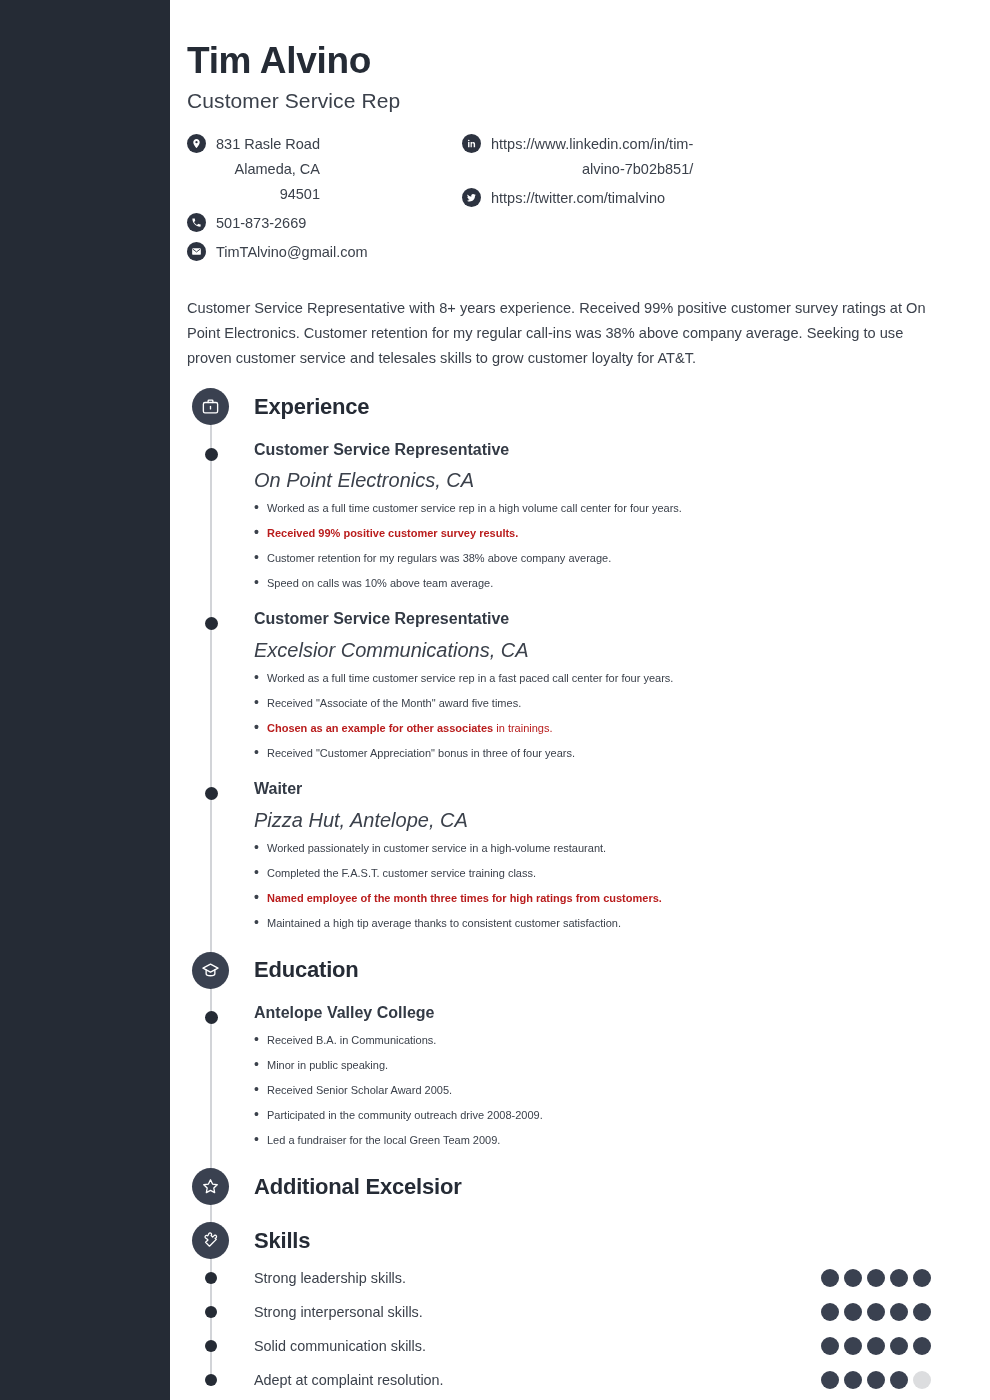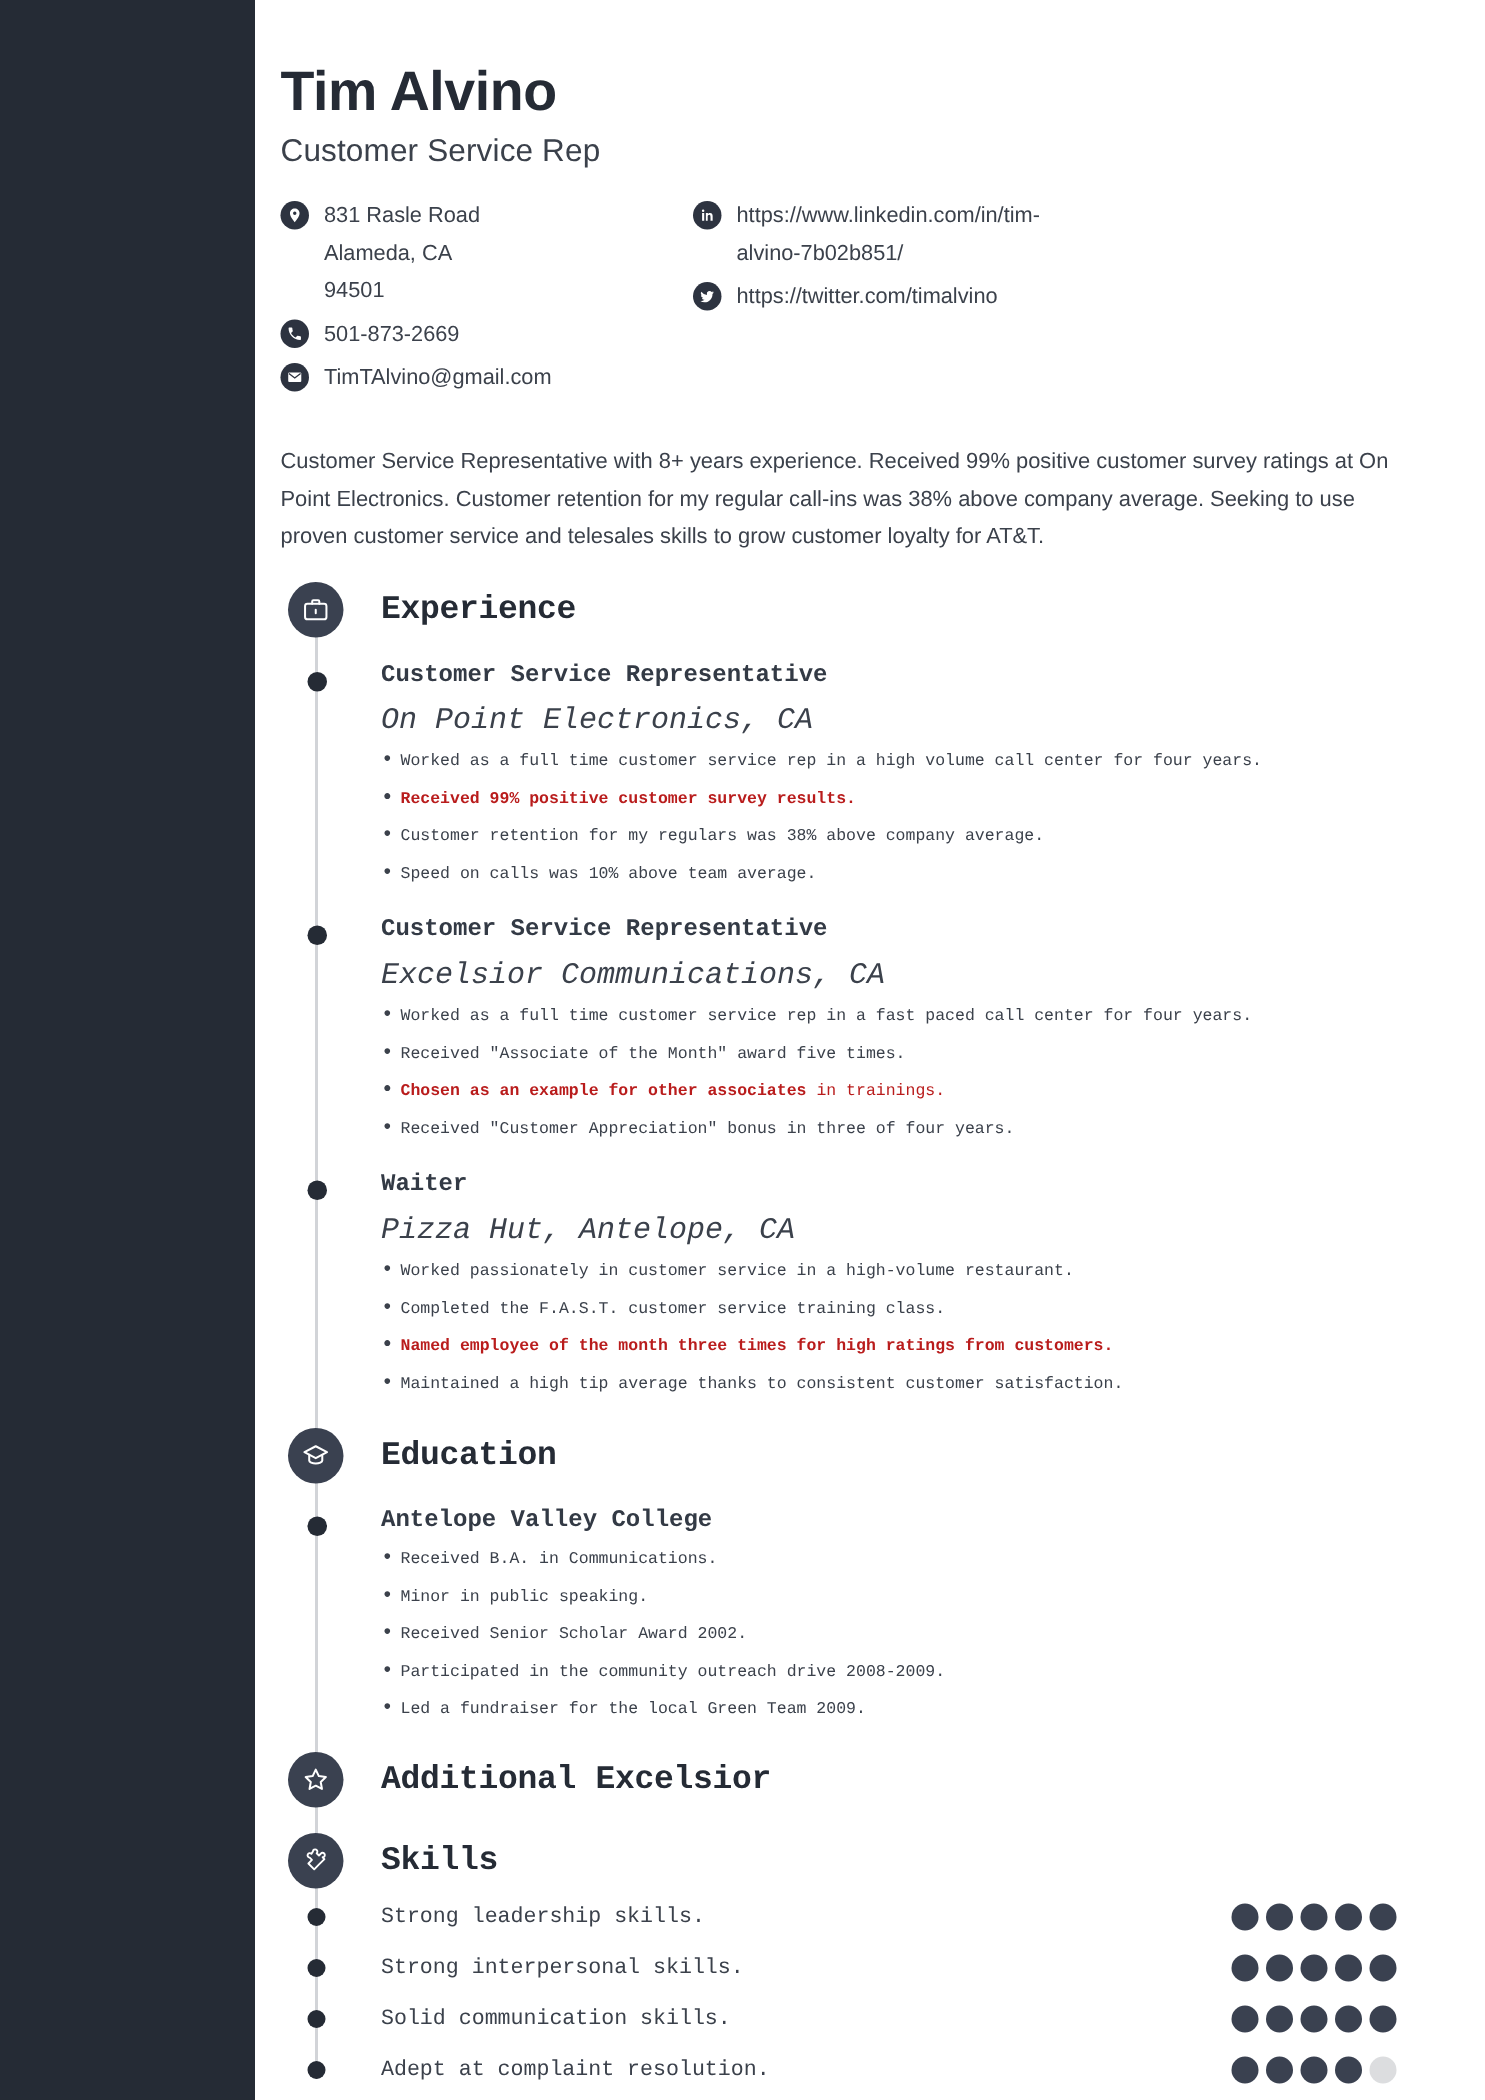--- a/index.html
+++ b/index.html
@@ -53,20 +53,21 @@
     margin-top: 19px;
   }
   .contact-col { flex: 0 0 auto; }
   .contact-col.left  { width: 275px; }
   .contact-col.right { width: 400px; }
 
   .contact-row {
     display: flex;
     align-items: flex-start;
     margin-bottom: 4px;
+    text-align: right;
   }
   .c-icon {
     width: 19px; height: 19px;
     border-radius: 50%;
     background: #2d3340;
     flex: 0 0 19px;
     margin-top: 2px;
     margin-right: 10px;
     display: flex;
     align-items: center;
@@ -86,21 +87,20 @@
     line-height: 25px;
     color: #3b414b;
     margin-top: 27px;
     width: 762px;
   }
 
   
   .timeline {
     position: relative;
     margin-top: 16px;
-    font-family: Liberation Mono, monospace;
   }
   .tl-line {
     position: absolute;
     left: 23px;
     top: 10px;
     bottom: 0;
     width: 2px;
     background: #d2d4d8;
   }
 
@@ -359,21 +359,21 @@
       </span>
       <span class="sec-title">Education</span>
     </div>
     <div id="education-entries">
         <div class="entry">
           <span class="entry-dot"></span>
           <div class="entry-title">Antelope Valley College</div>
           <ul class="bullets">
             <li>Received B.A. in Communications.</li>
             <li>Minor in public speaking.</li>
-            <li>Received Senior Scholar Award 2002.</li>
+            <li>Received Senior Scholar Award 2005.</li>
             <li>Participated in the community outreach drive 2008-2009.</li>
             <li>Led a fundraiser for the local Green Team 2009.</li>
           </ul>
         </div>
       </div>
 
     <div class="sec-head">
       <span class="sec-badge">
         <svg width="19" height="19" viewBox="0 0 24 24" fill="none" stroke="#ffffff" stroke-width="1.7" stroke-linecap="round" stroke-linejoin="round">
           <path d="M12 3.5l2.6 5.4 5.9.85-4.3 4.15 1.02 5.85L12 17.0l-5.22 2.75L7.8 13.9 3.5 9.75l5.9-.85L12 3.5z"></path>

